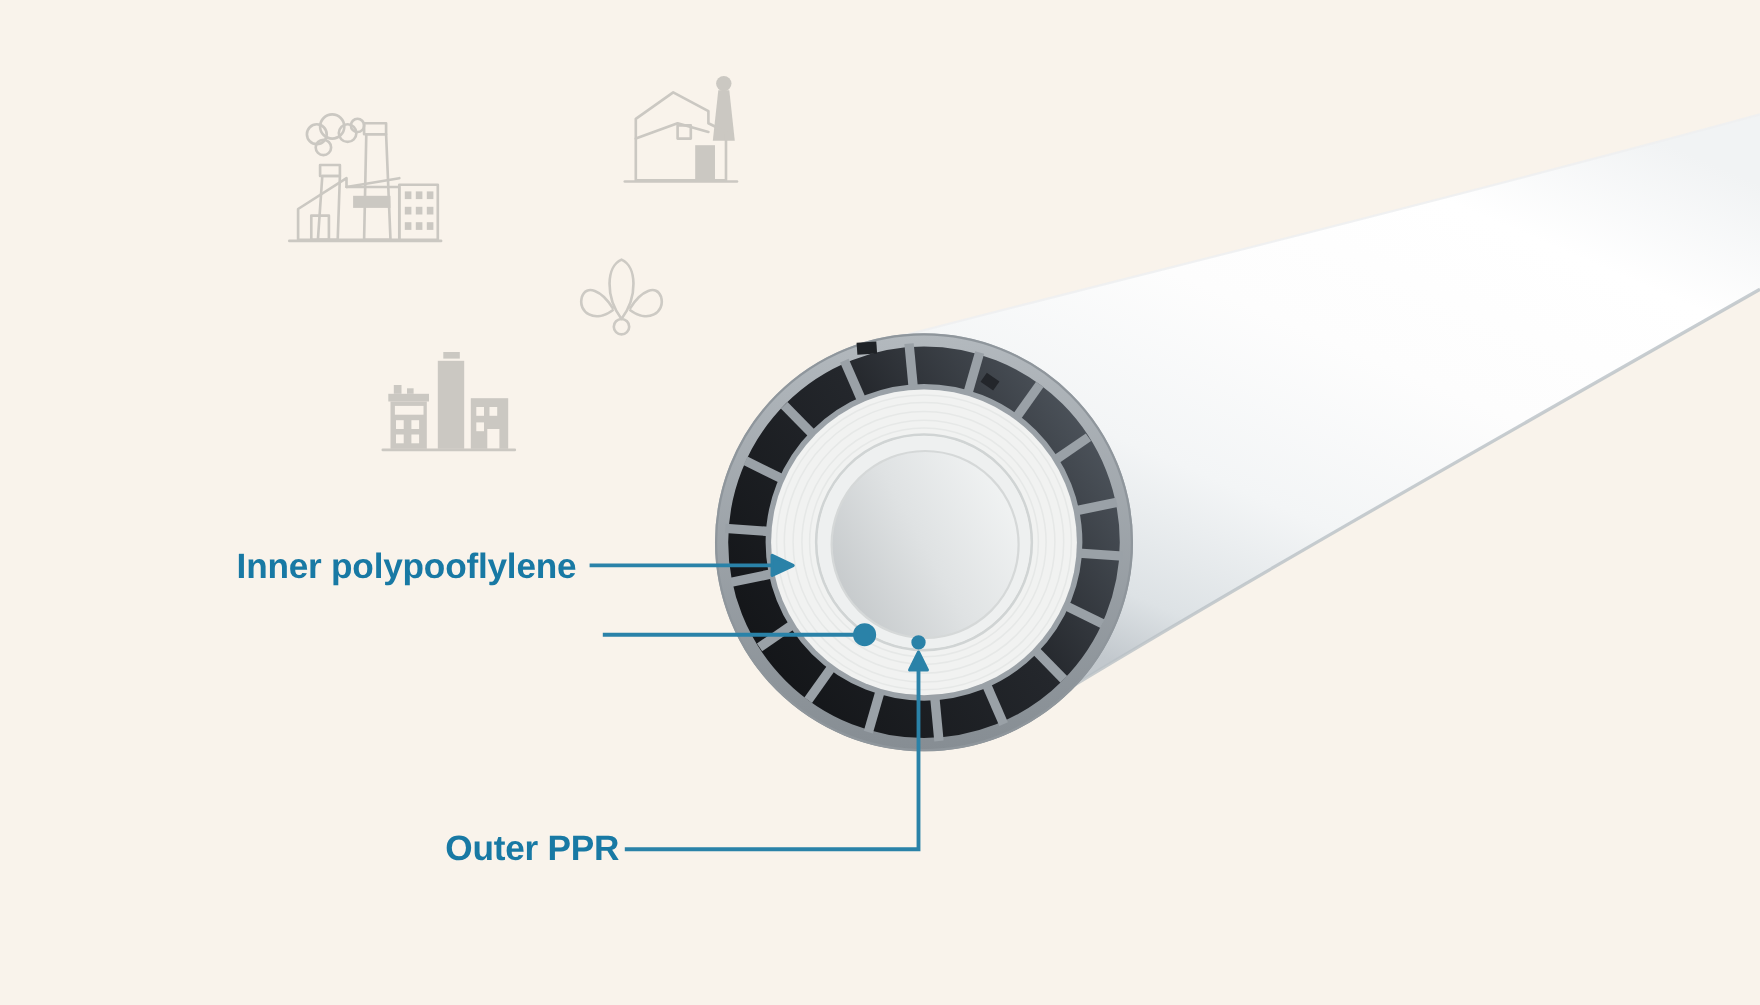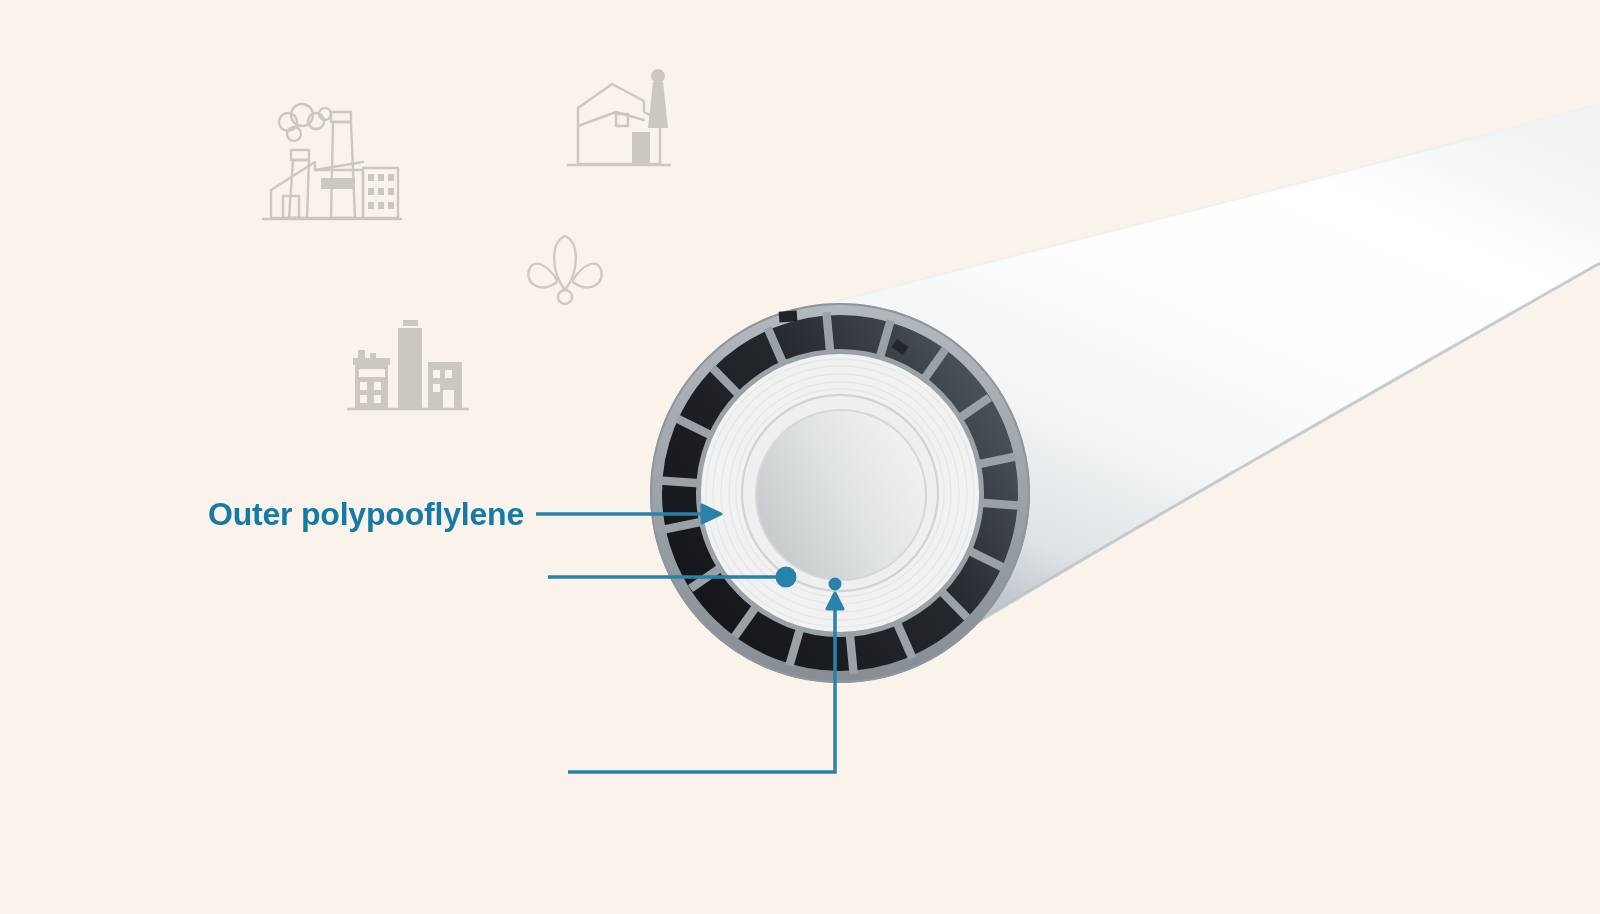--- a/index.html
+++ b/index.html
@@ -198,14 +198,15 @@
       <line class="leader" x1="548" y1="577" x2="777" y2="577"></line>
       <circle class="leader-fill" cx="786" cy="577" r="9"></circle>
     </g>
     <g>
       <path class="leader" d="M568,772 L835,772 L835,606"></path>
       <polygon class="leader-fill" points="835,593 827,609 843,609"></polygon>
       <circle class="leader-fill" cx="835" cy="584" r="5"></circle>
     </g>
   </svg>
 
-  <div class="layer-label label-inner">Outer polypooflylene</div>
+  <div class="layer-label label-inner">Inner polypooflylene</div>
+  <div class="layer-label label-outer">Outer PPR</div>
 </div>
 
 </body></html>

